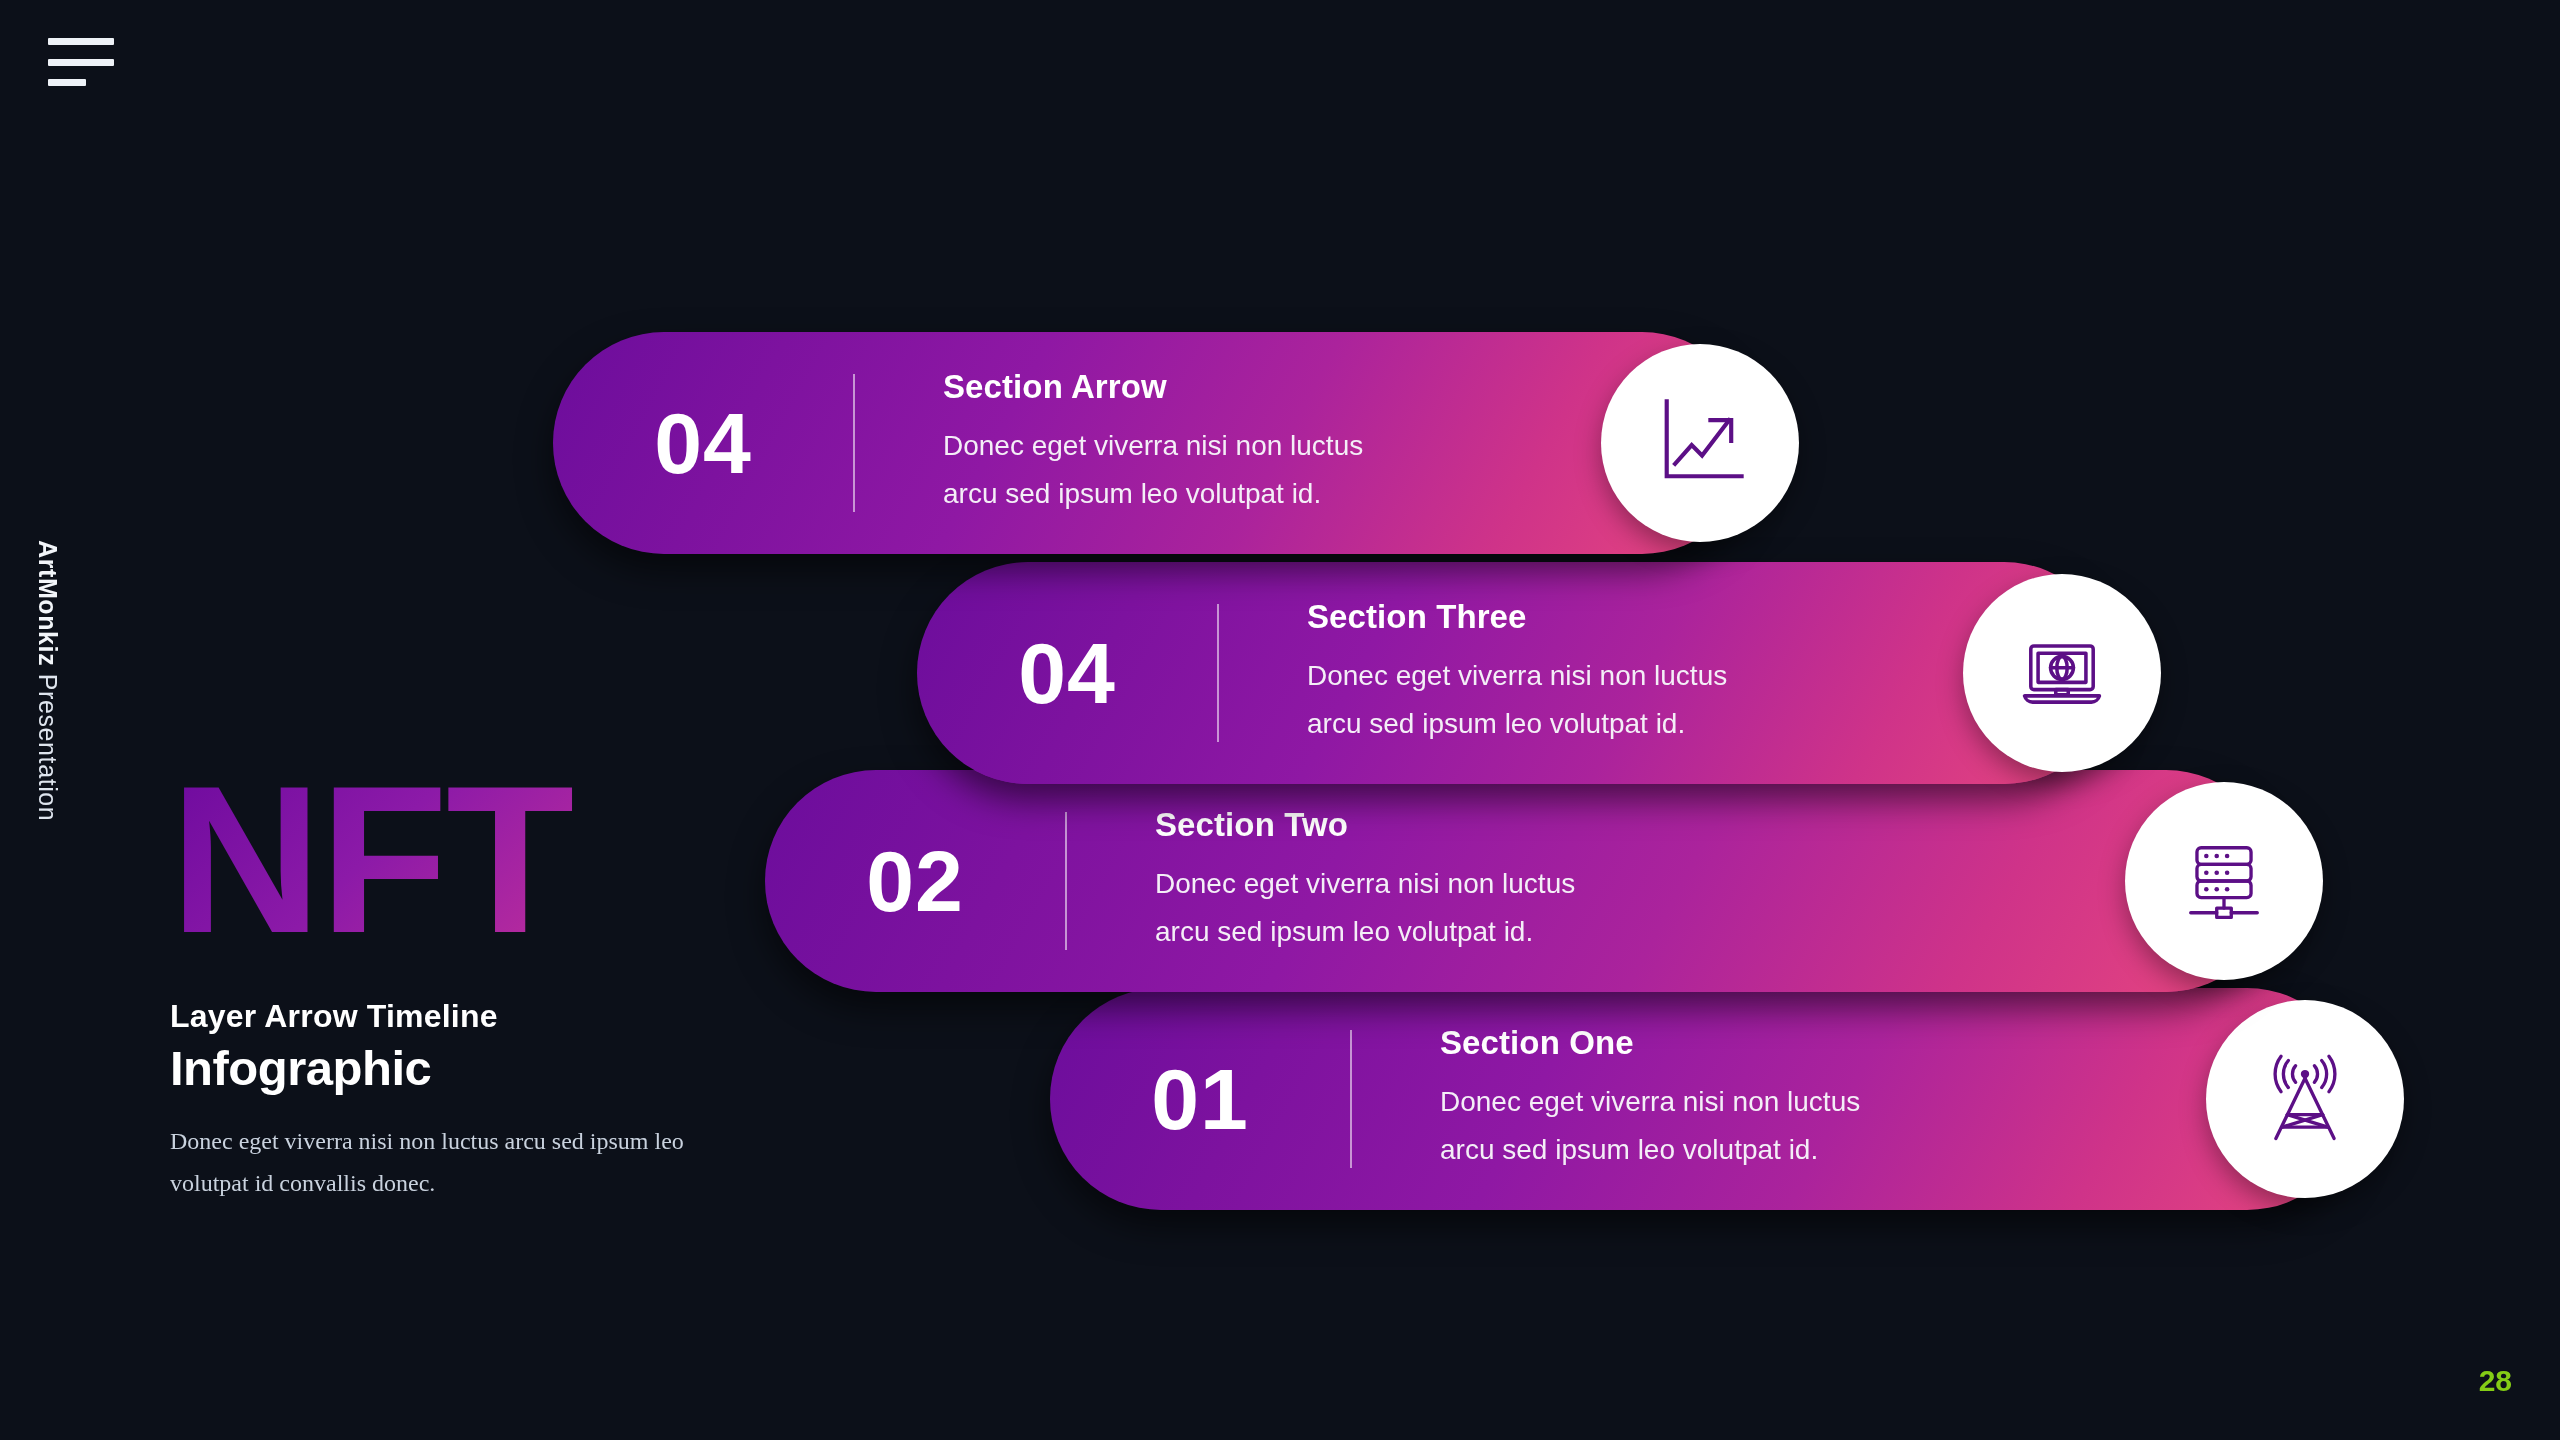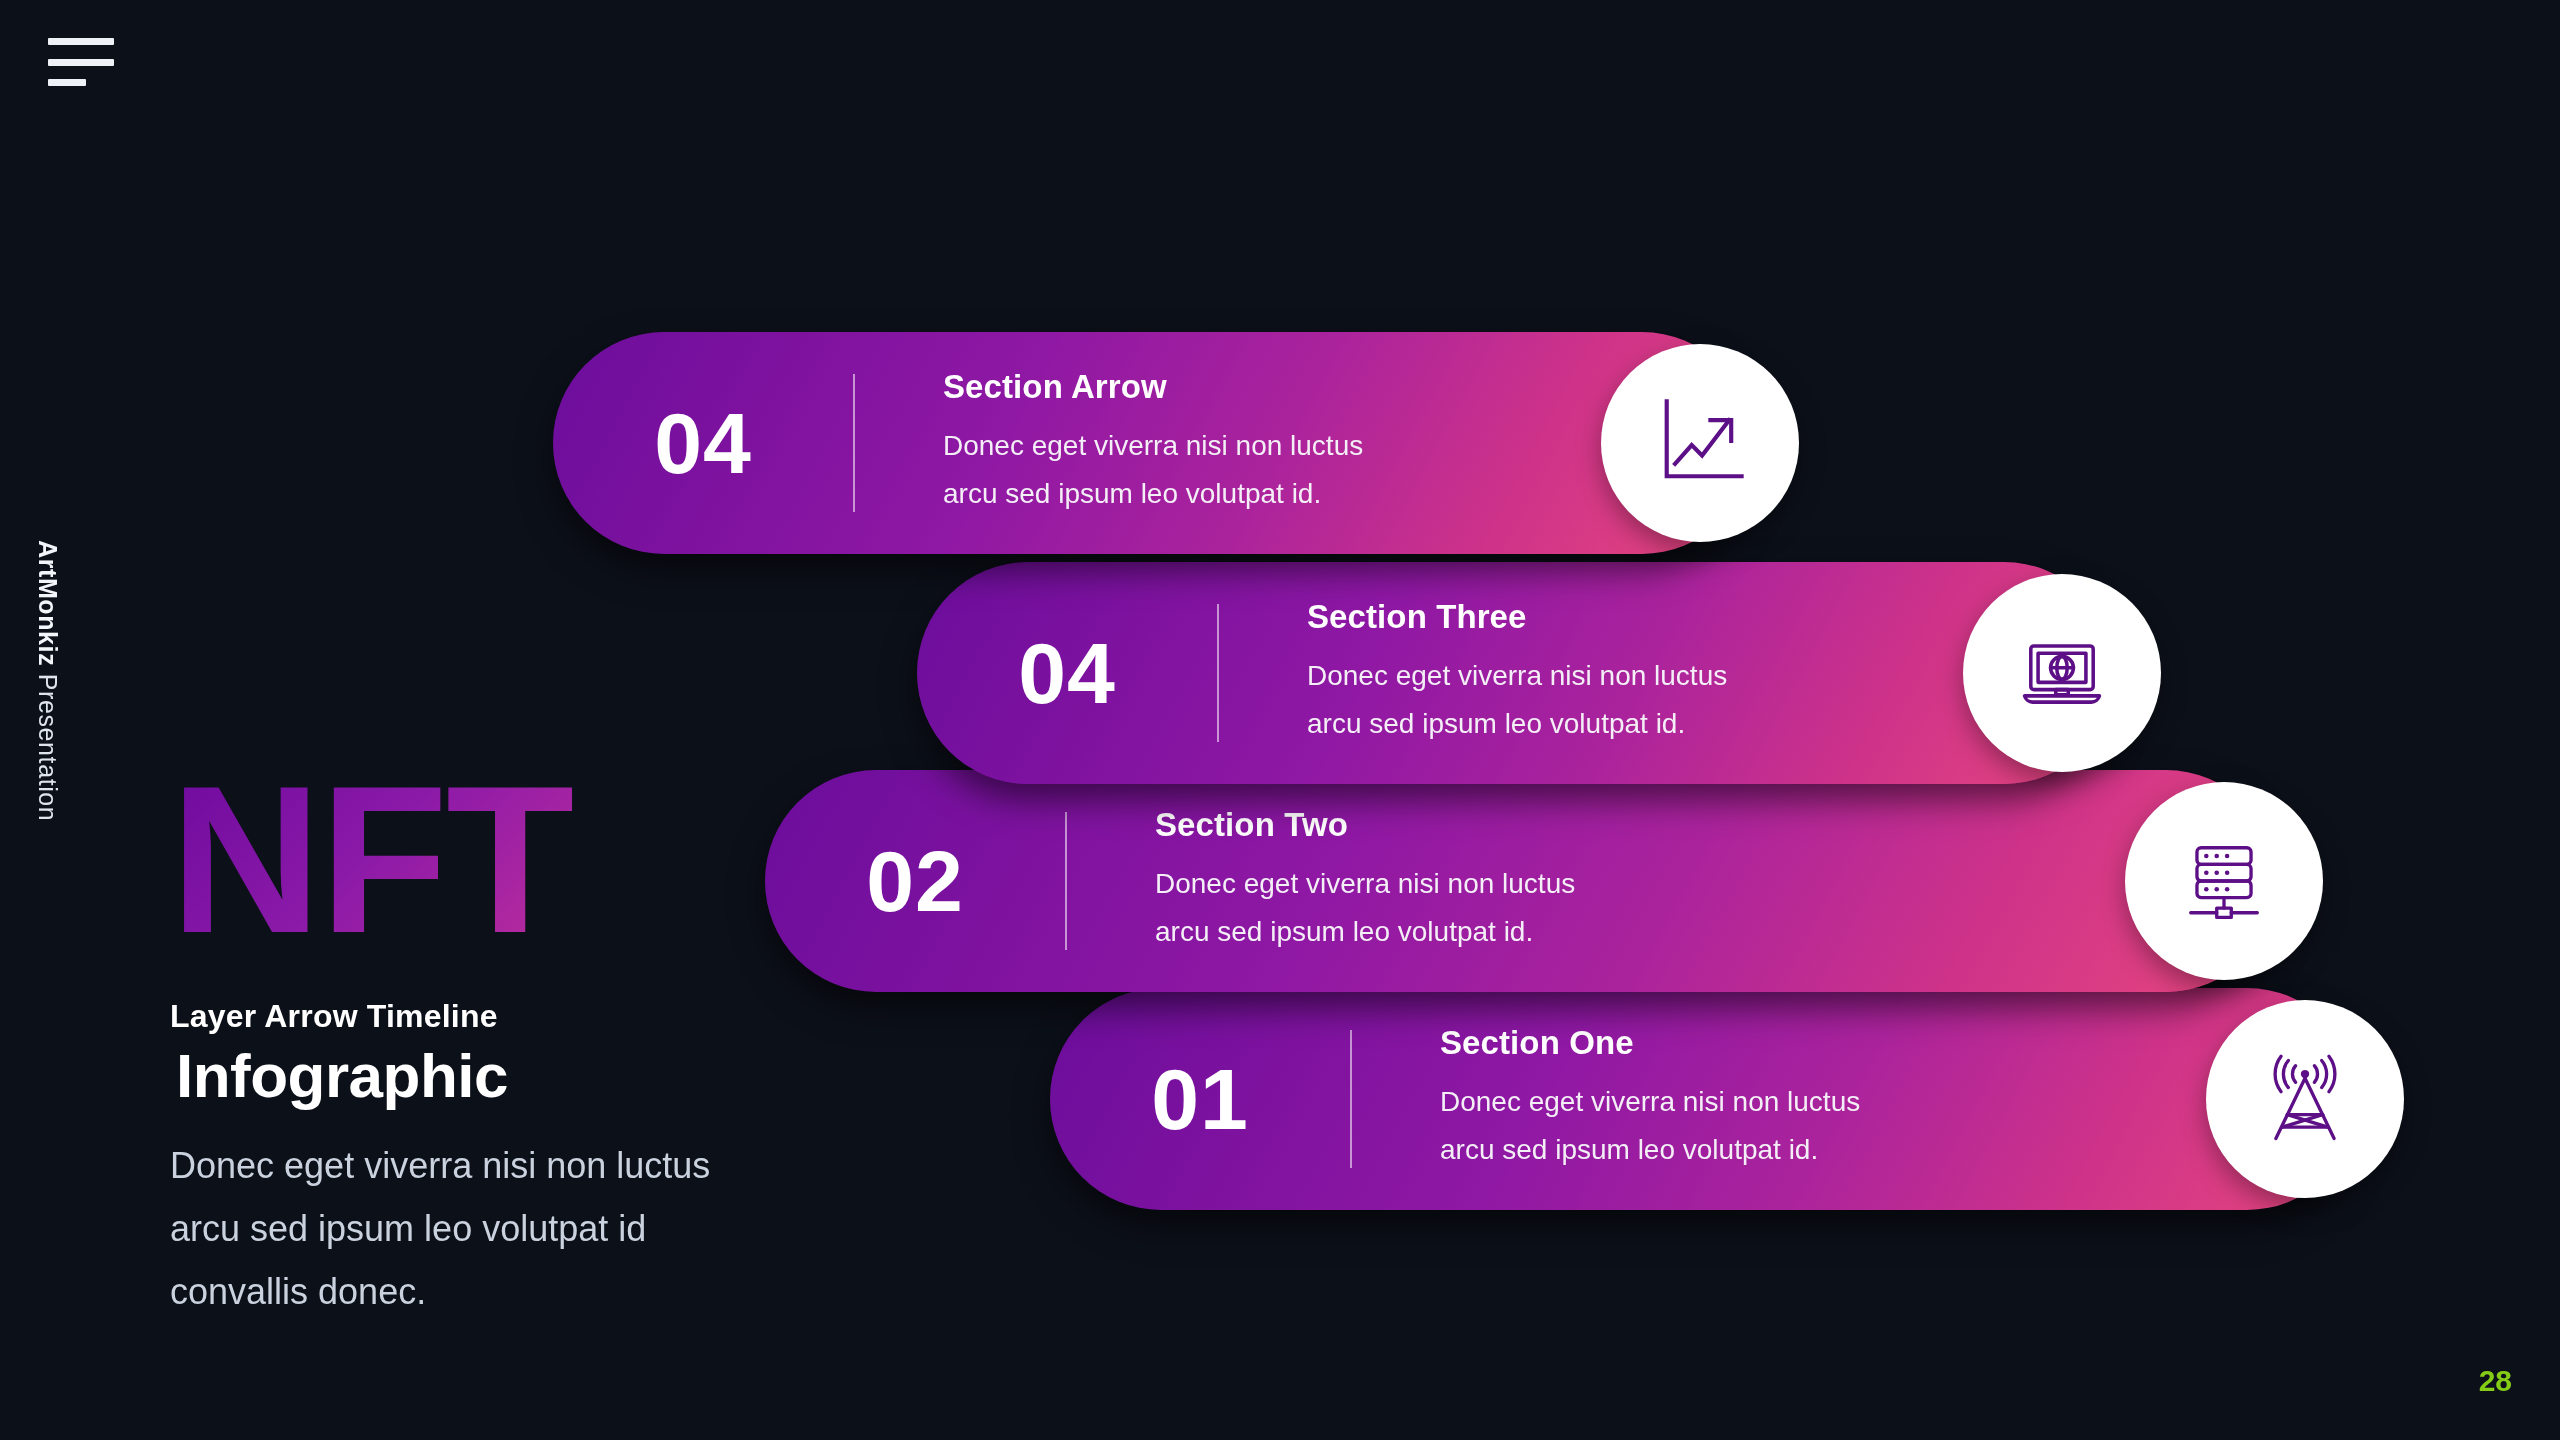--- a/index.html
+++ b/index.html
@@ -67,33 +67,33 @@
   }
   #eyebrow {
     margin-top:38px;
     font-size:32px;
     font-weight:bold;
     color:#ffffff;
     letter-spacing:0.2px;
   }
   #headline {
     margin-top:8px;
-    font-size:62px;
+    font-size:49px;
     font-weight:bold;
     color:#ffffff;
     letter-spacing:-0.5px;
     line-height:1.05;
-    margin-left:6px;
   }
   #lead {
     margin-top:26px;
-    font-size:36px;
+    font-size:24px;
     line-height:1.75;
     color:#c9d2de;
     max-width:560px;
+    font-family:Liberation Serif, serif;
   }
 
   
   .bar-row {
     position:absolute;
     height:222px;
     border-radius:111px;
     background:linear-gradient(118deg,
         #6c0d9c 0%,
         #7d129f 18%,

